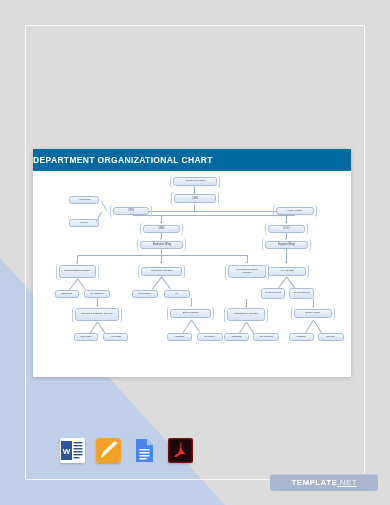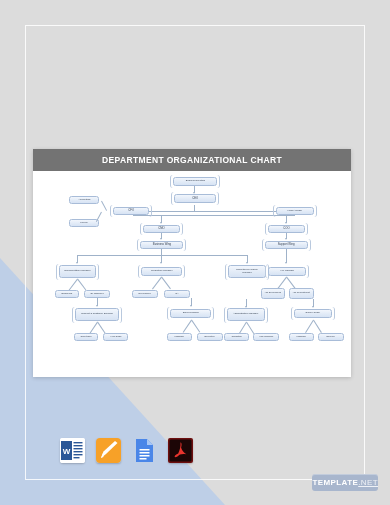--- a/index.html
+++ b/index.html
@@ -12,21 +12,21 @@
   #bg-gray{position:absolute;inset:0;background:#dcdcdc;}
   #bg-blue-solid{position:absolute;left:0;top:0;width:100%;height:100%;
     background:#becfe7;
     clip-path:polygon(0 258px, 225px 505px, 0 505px);}
   #frame{position:absolute;left:25px;top:25px;width:340px;height:455px;
     border:1px solid rgba(255,255,255,0.85);box-sizing:border-box;}
 
   
   #doc{position:absolute;left:33px;top:149px;width:318px;height:228px;
     background:#fff;box-shadow:0 1px 4px rgba(0,0,0,0.18);}
-  #doc-title-bar{height:22px;background:#737373;display:flex;align-items:center;justify-content:center;}
+  #doc-title-bar{height:22px;background:#0369a1;display:flex;align-items:center;justify-content:flex-start;}
   #doc-title{color:#fff;font-size:8.5px;font-weight:bold;letter-spacing:.35px;}
   #chart-area{position:relative;width:318px;height:206px;}
 
   
   .node{position:absolute;box-sizing:border-box;
     background:linear-gradient(to bottom,#f2f6fc 0%,#e2ebf7 55%,#d7e3f4 100%);
     border:0.6px solid #a8bcd8;border-radius:2.5px;
     display:flex;align-items:center;justify-content:center;text-align:center;
     color:#2f3b4d;line-height:1.02;overflow:hidden;
     padding:0 1px;}
@@ -44,21 +44,21 @@
 
   
   #icons{position:absolute;left:60px;top:438px;display:flex;gap:11px;align-items:flex-end;}
   .fi{width:25px;height:25px;border-radius:3px;position:relative;
     box-shadow:0 1px 2px rgba(0,0,0,0.22);}
   .fi svg{display:block;}
 
   
   #badge{position:absolute;right:12px;top:474px;height:17px;
     background:#a8b6cd;border-radius:3px;display:flex;align-items:center;
-    padding:0 0;box-shadow:inset 0 1px 0 rgba(255,255,255,.3);}
+    padding:0 21px;box-shadow:inset 0 1px 0 rgba(255,255,255,.3);}
   #badge .b1{color:#fff;font-size:8px;font-weight:bold;letter-spacing:.4px;}
   #badge .b2{color:#eef1f6;font-size:8px;letter-spacing:.4px;text-decoration:underline;}
 </style>
 </head>
 <body>
 
 <div id="bg-gray"></div>
 <div id="bg-blue-solid"></div>
 <div id="frame"></div>
 

